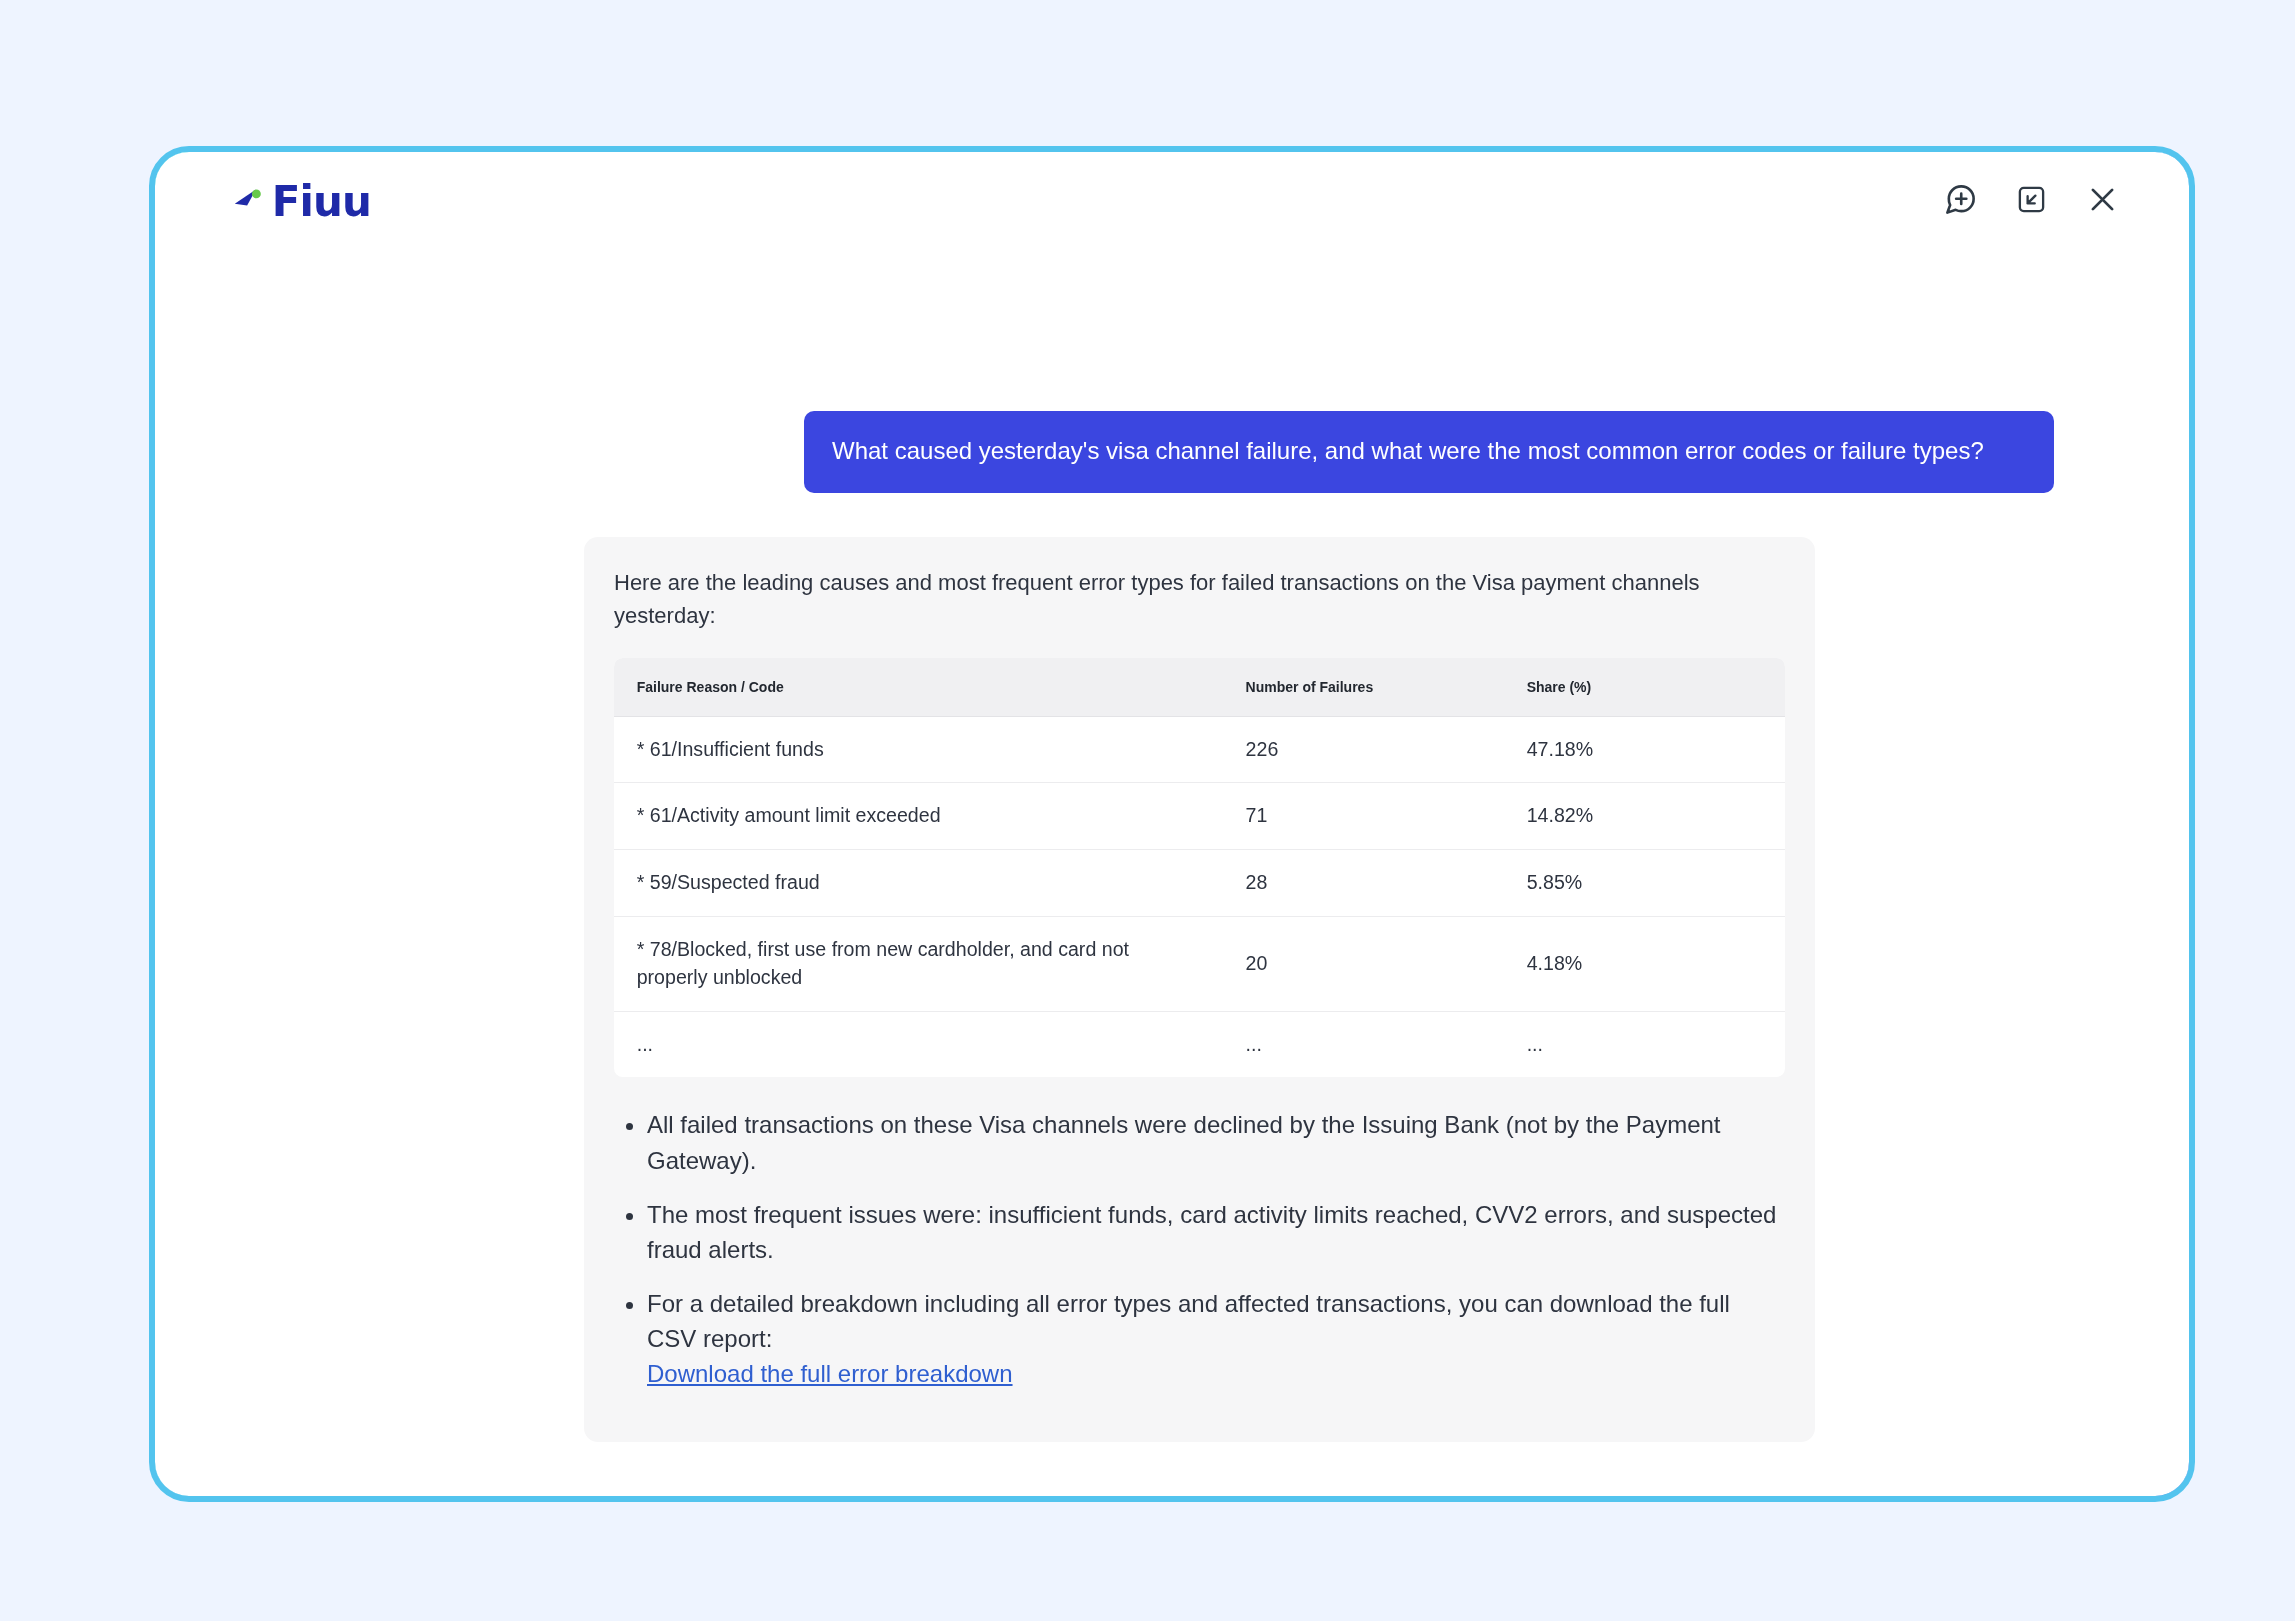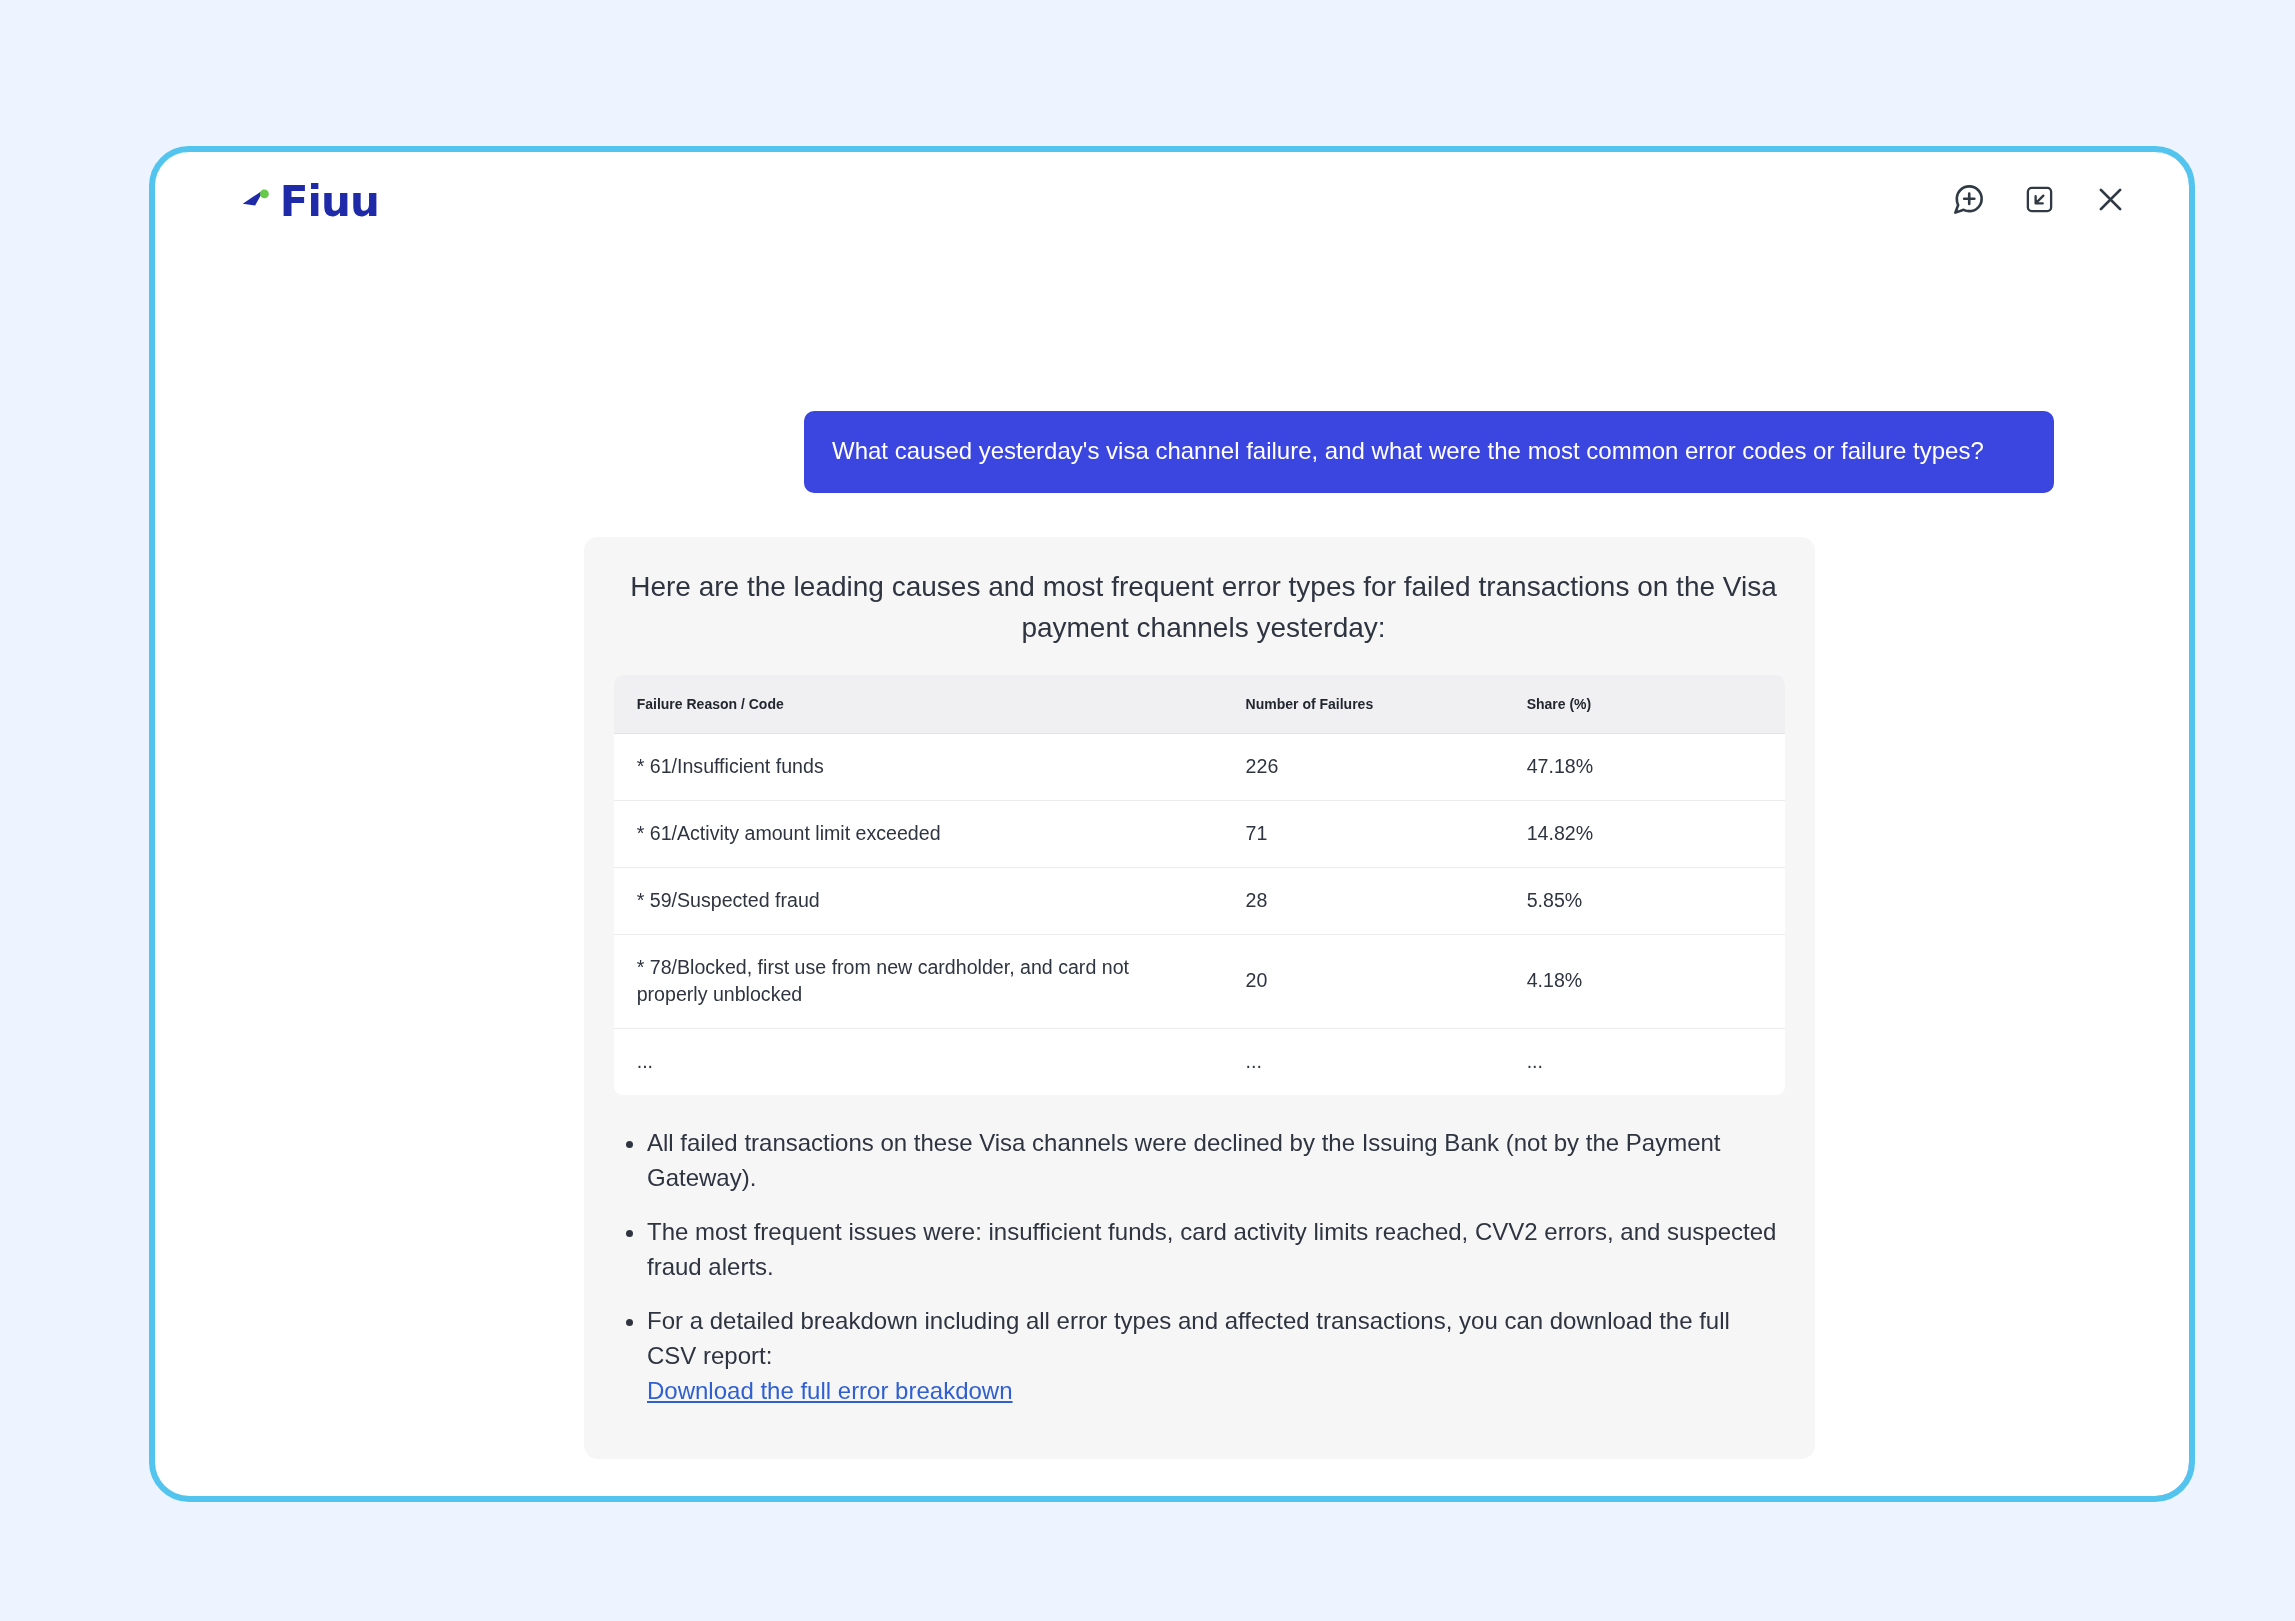--- a/index.html
+++ b/index.html
@@ -49,21 +49,21 @@
     background: linear-gradient(135deg, #7ef0e4 0%, #5ec9f0 45%, #4b7df0 100%);
     -webkit-mask: linear-gradient(#fff 0 0) content-box, linear-gradient(#fff 0 0);
     -webkit-mask-composite: xor;
     mask-composite: exclude;
     pointer-events: none;
   }
 
   
   .chat-header {
     position: absolute;
-    left: 8px; top: 0;
+    left: 0; top: 0;
     width: 100%;
     height: 106px;
     padding-left: 20px;
   }
   .brand {
     position: absolute;
     left: 78px;
     top: 24.4px;
     display: flex;
     align-items: center;
@@ -127,25 +127,24 @@
     position: absolute;
     left: 429px;
     top: 279px;
     width: 1231px;
     background: #f6f6f7;
     border-radius: 14px;
     padding: 30px 30px 35px 30px;
     color: #2a2f38;
   }
   .bot-intro {
-    font-size: 28px;
+    font-size: 22px;
     line-height: 1.46;
     color: #2e3440;
-    margin: 0 0 26px 8px;
-    text-align: center;
+    margin: 0 0 26px 0;
   }
 
   table.report {
     width: 100%;
     border-collapse: collapse;
     background: #ffffff;
     border-radius: 8.7px;
     overflow: hidden;
     font-size: 19.6px;
     color: #2e3440;

